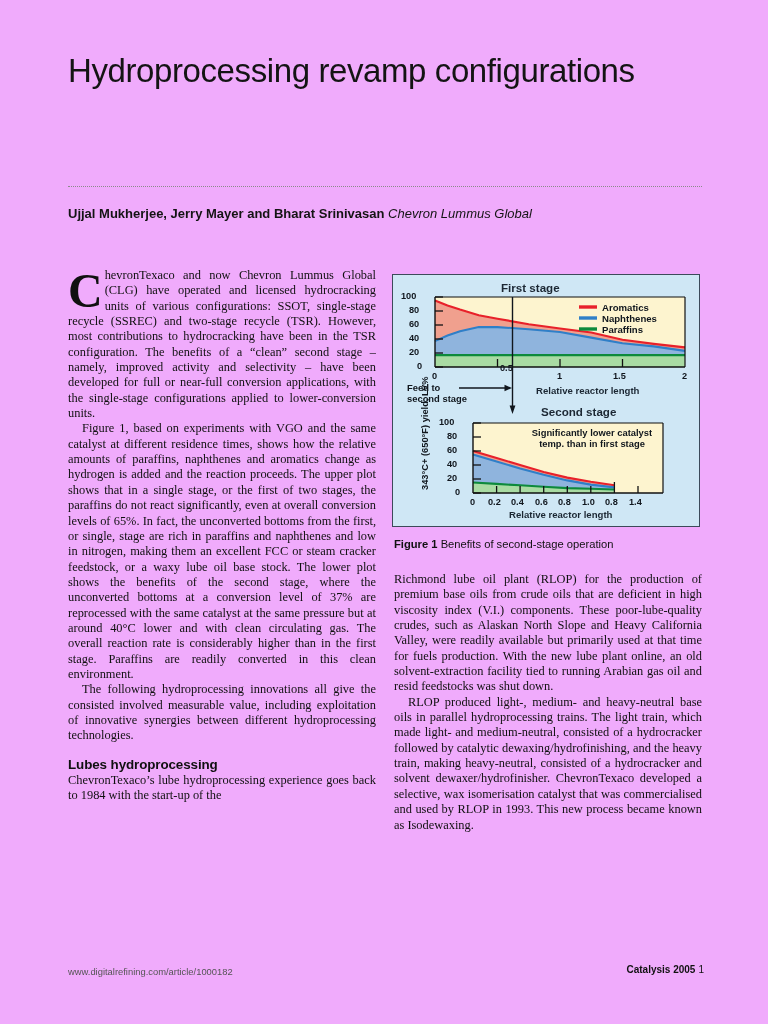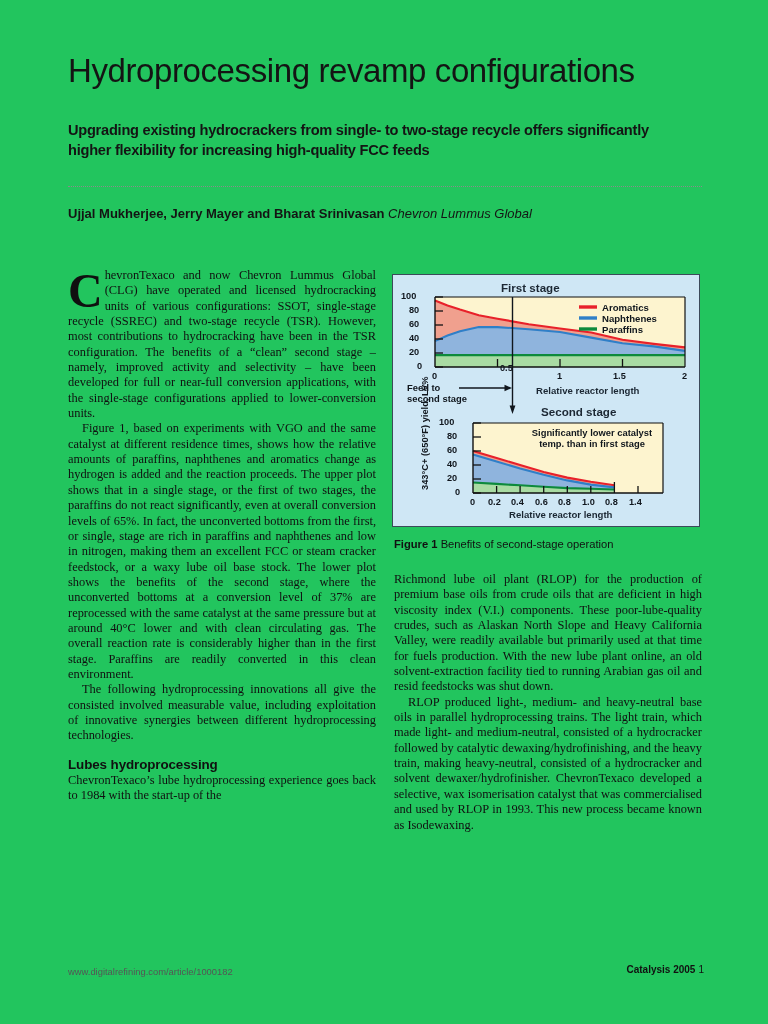--- a/index.html
+++ b/index.html
@@ -13,21 +13,21 @@
     position: relative;
     font-family: "Liberation Serif", serif;
     color: #000;
     overflow: hidden;
   }
   .page {
     position: absolute;
     left: 0; top: 0;
     width: 768px;
     height: 1024px;
-    background: #22c55e;
+    background: #f0abfc;
   }
 
   
   .hdr {
     position: absolute;
     left: 68px;
     top: 52px;
     width: 634px;
   }
   .title {
@@ -199,21 +199,20 @@
   .foot-right b { font-weight: bold; }
   .foot-right .pg { font-weight: normal; padding-left: 3px; }
 </style>
 </head>
 <body>
 
 <div class="page">
 
   <div class="hdr">
     <h1 class="title">Hydroprocessing revamp configurations</h1>
-    <p class="subtitle">Upgrading existing hydrocrackers from single- to two-stage recycle offers significantly higher flexibility for increasing high-quality FCC feeds</p>
   </div>
   <div class="rule"></div>
   <div class="byline">
     <span class="names">Ujjal Mukherjee, Jerry Mayer and Bharat Srinivasan</span>
     <span class="affil">Chevron Lummus Global</span>
   </div>
 
   <div class="col left">
     <p class="first"><span class="dropcap">C</span><span>hevronTexaco and now Chevron Lummus Global (CLG) have operated and licensed hydrocracking units of various configurations: SSOT, single-stage recycle (SSREC) and two-stage recycle (TSR). However, most contributions to hydrocracking have been in the TSR configuration. The benefits of a “clean” second stage – namely, improved activity and selectivity – have been developed for full or near-full conversion applications, with the single-stage configurations applied to lower-conversion units.</span></p>
     <p>Figure 1, based on experiments with VGO and the same catalyst at different residence times, shows how the relative amounts of paraffins, naphthenes and aromatics change as hydrogen is added and the reaction proceeds. The upper plot shows that in a single stage, or the first of two stages, the paraffins do not react significantly, even at overall conversion levels of 65%. In fact, the unconverted bottoms from the first, or single, stage are rich in paraffins and naphthenes and low in nitrogen, making them an excellent FCC or steam cracker feedstock, or a waxy lube oil base stock. The lower plot shows the benefits of the second stage, where the unconverted bottoms at a conversion level of 37% are reprocessed with the same catalyst at the same pressure but at around 40°C lower and with clean circulating gas. The overall reaction rate is considerably higher than in the first stage. Paraffins are readily converted in this clean environment.</p>

